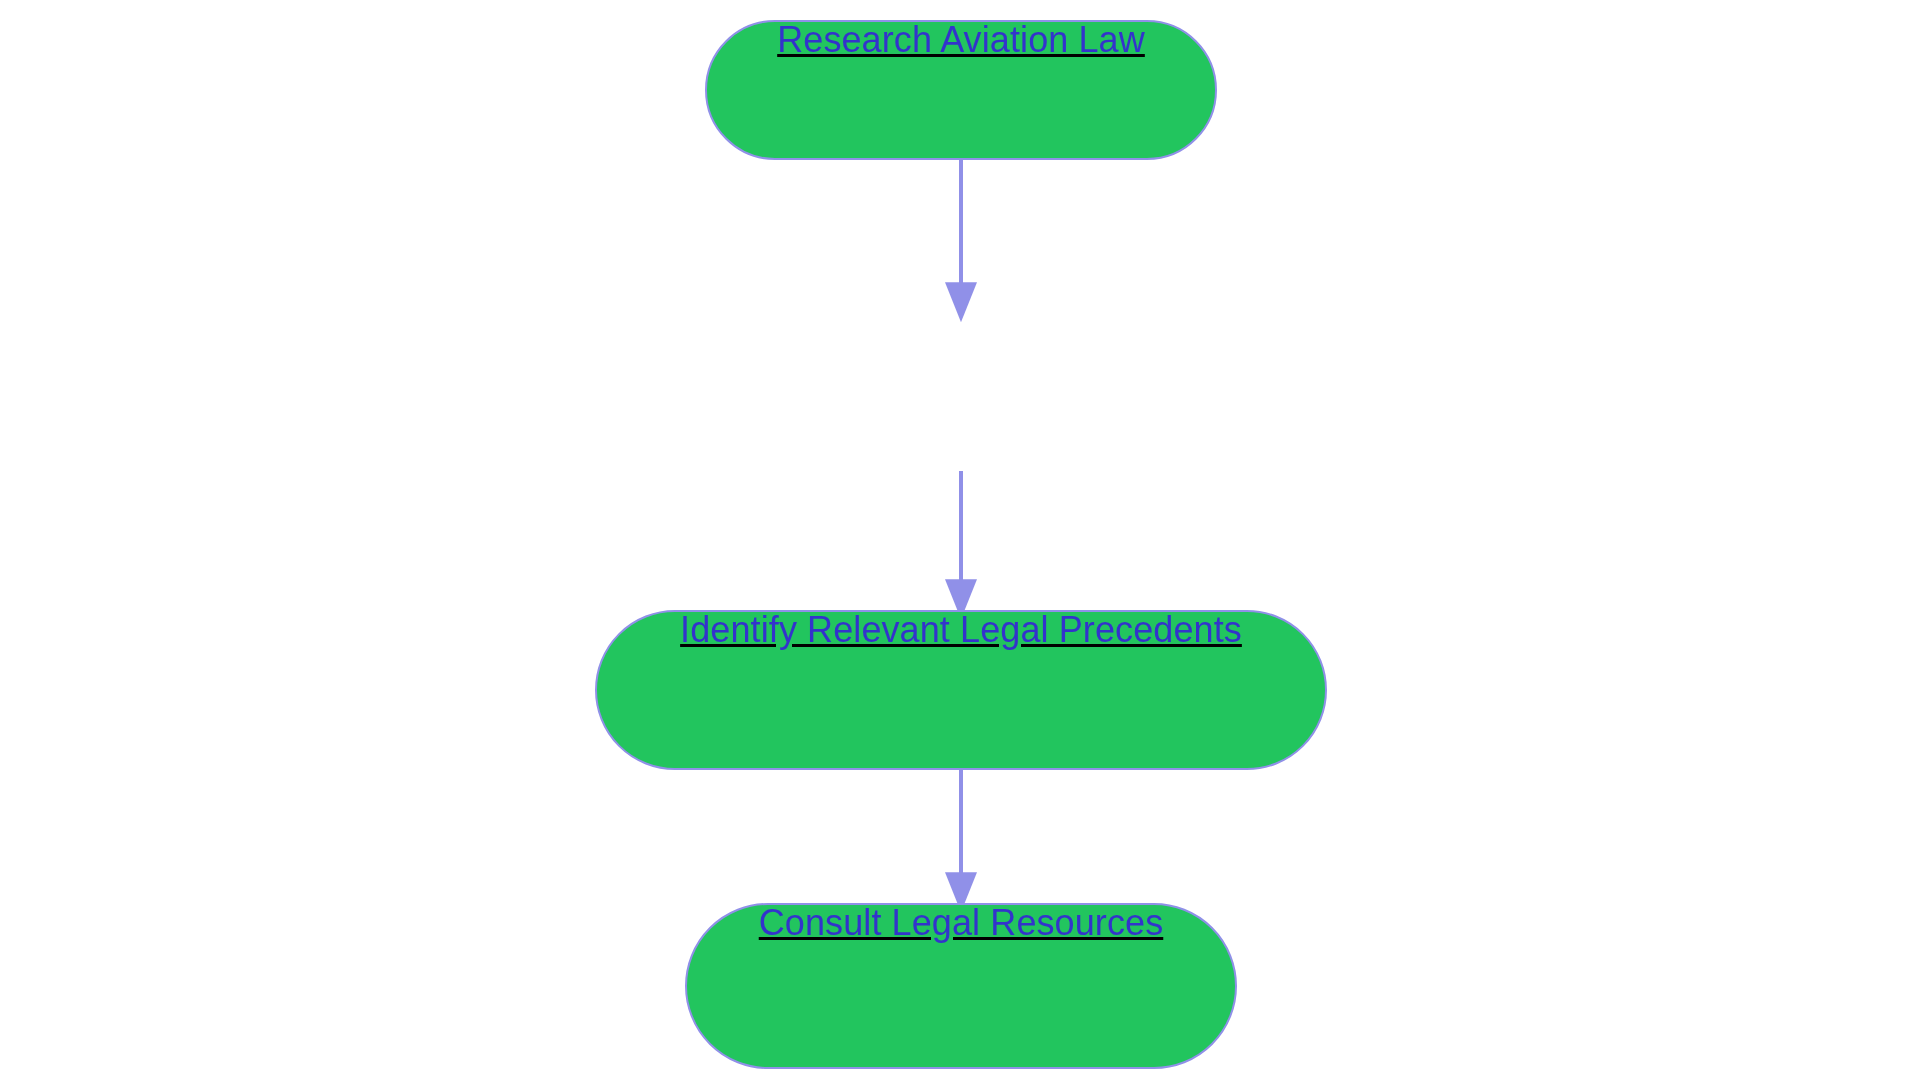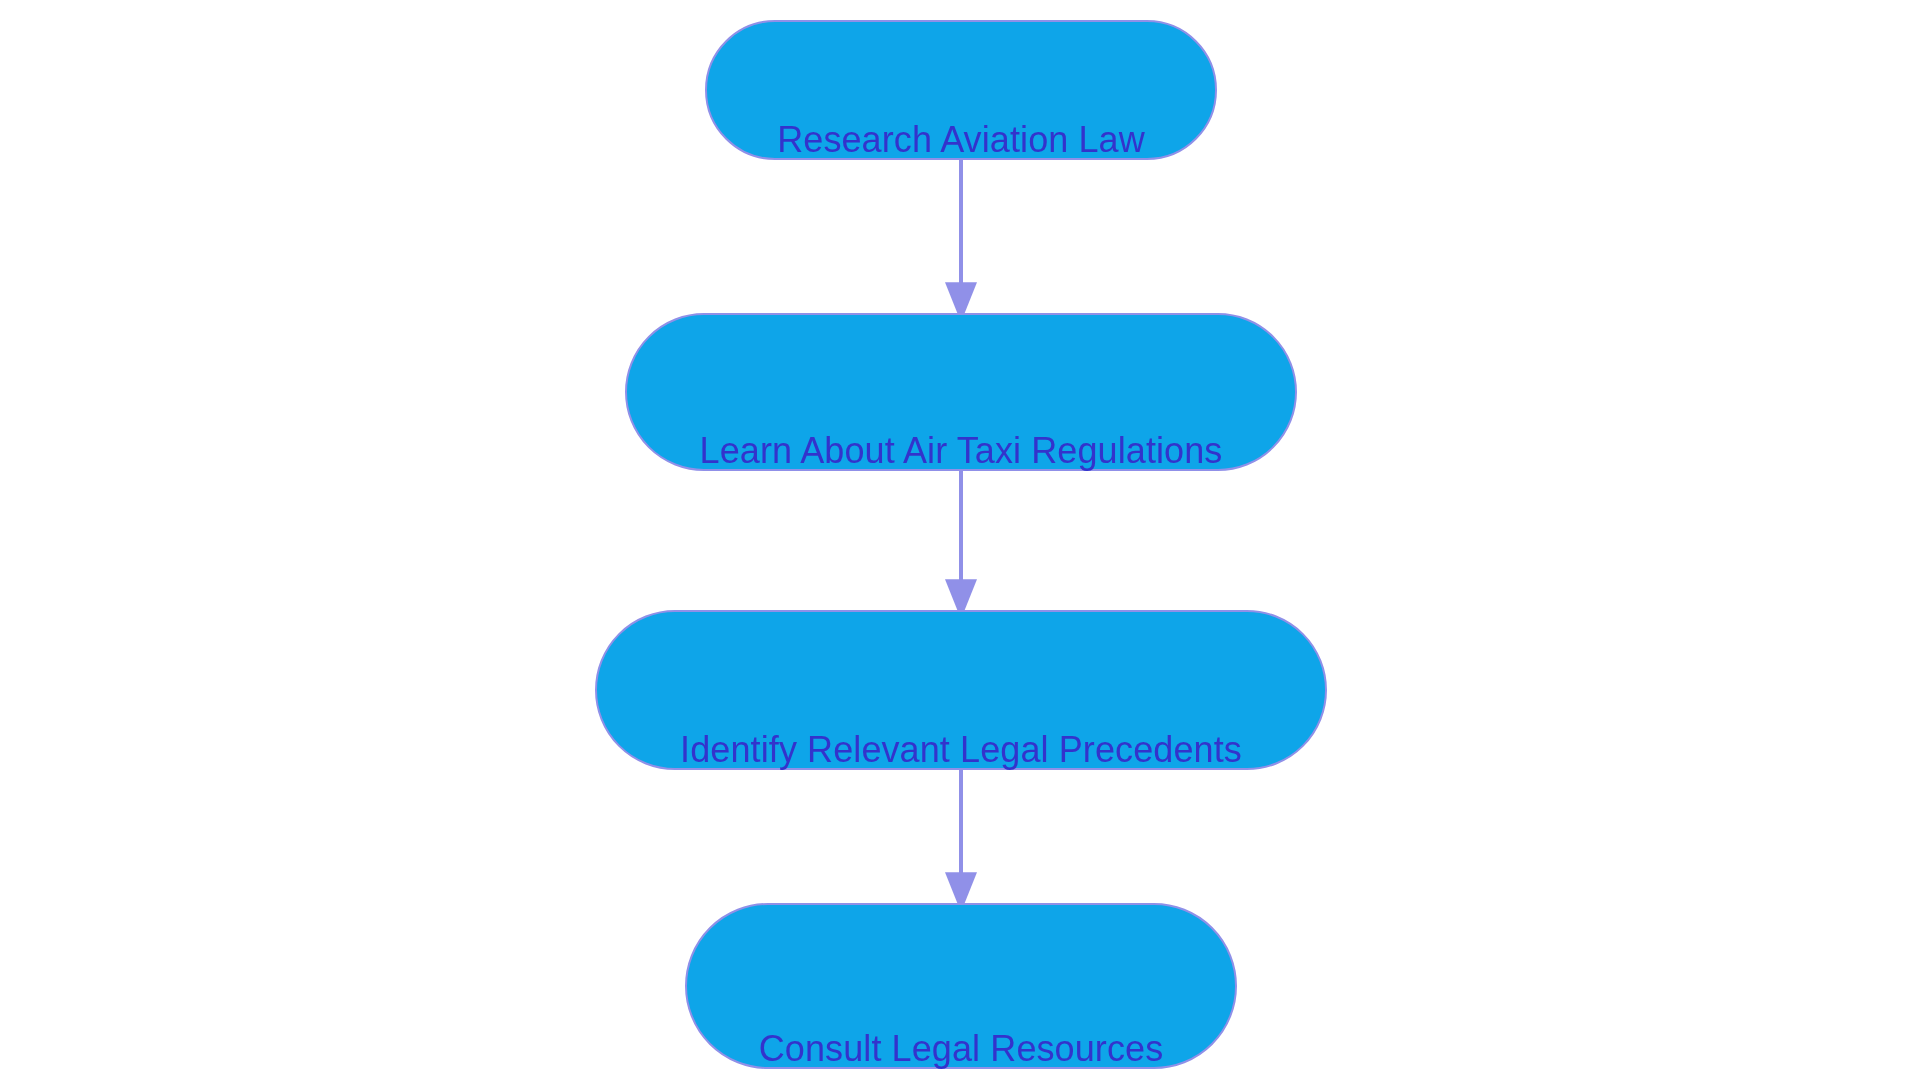--- a/index.html
+++ b/index.html
@@ -26,26 +26,27 @@
     left: 0;
     top: 0;
     width: 1920px;
     height: 1083px;
     display: block;
   }
 
   .node-shape {
     position: absolute;
     box-sizing: border-box;
-    background: #0ea5e9;
+    background: #22c55e;
     border: 2px solid #9090e8;
     border-radius: 999px;
     display: flex;
-    align-items: flex-end;
+    align-items: flex-start;
     justify-content: center;
+    text-decoration: underline;
   }
 
   .node-label {
     color: #3333cc;
     font-family: "Liberation Sans", sans-serif;
     font-size: 36px;
     font-weight: 400;
     line-height: 1;
     letter-spacing: 0.1px;
     white-space: nowrap;
@@ -74,23 +75,20 @@
 
     <line x1="961" y1="471" x2="961" y2="580" stroke="#9090e8" stroke-width="4" marker-end="url(#arrowhead)"></line>
 
     <line x1="961" y1="770" x2="961" y2="873" stroke="#9090e8" stroke-width="4" marker-end="url(#arrowhead)"></line>
   </svg>
 
   <div class="node-shape" id="node-0">
     <span class="node-label">Research Aviation Law</span>
   </div>
 
-  <div class="node-shape" id="node-1">
-    <span class="node-label">Learn About Air Taxi Regulations</span>
-  </div>
 
   <div class="node-shape" id="node-3">
     <span class="node-label">Consult Legal Resources</span>
   </div>
 
   <div class="node-shape" id="node-2">
     <span class="node-label">Identify Relevant Legal Precedents</span>
   </div>
 
 </div>

